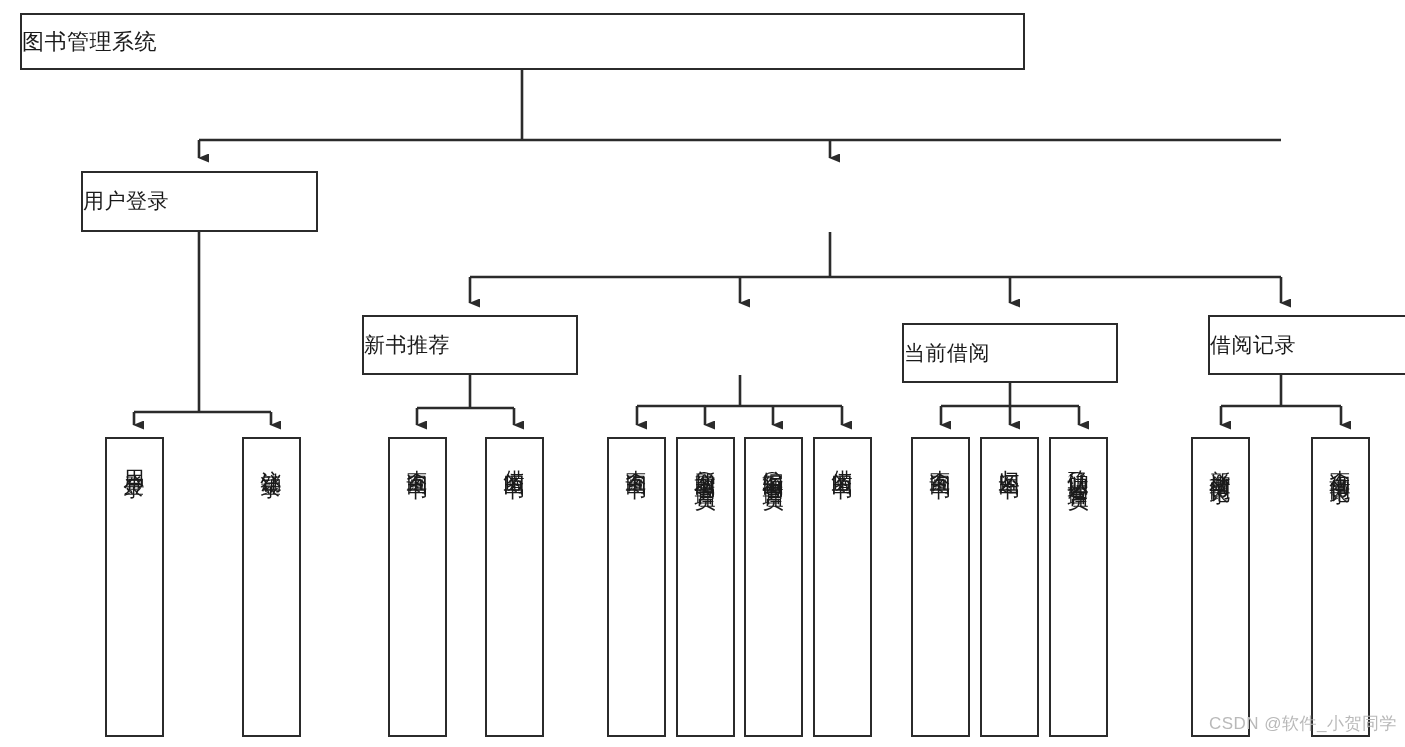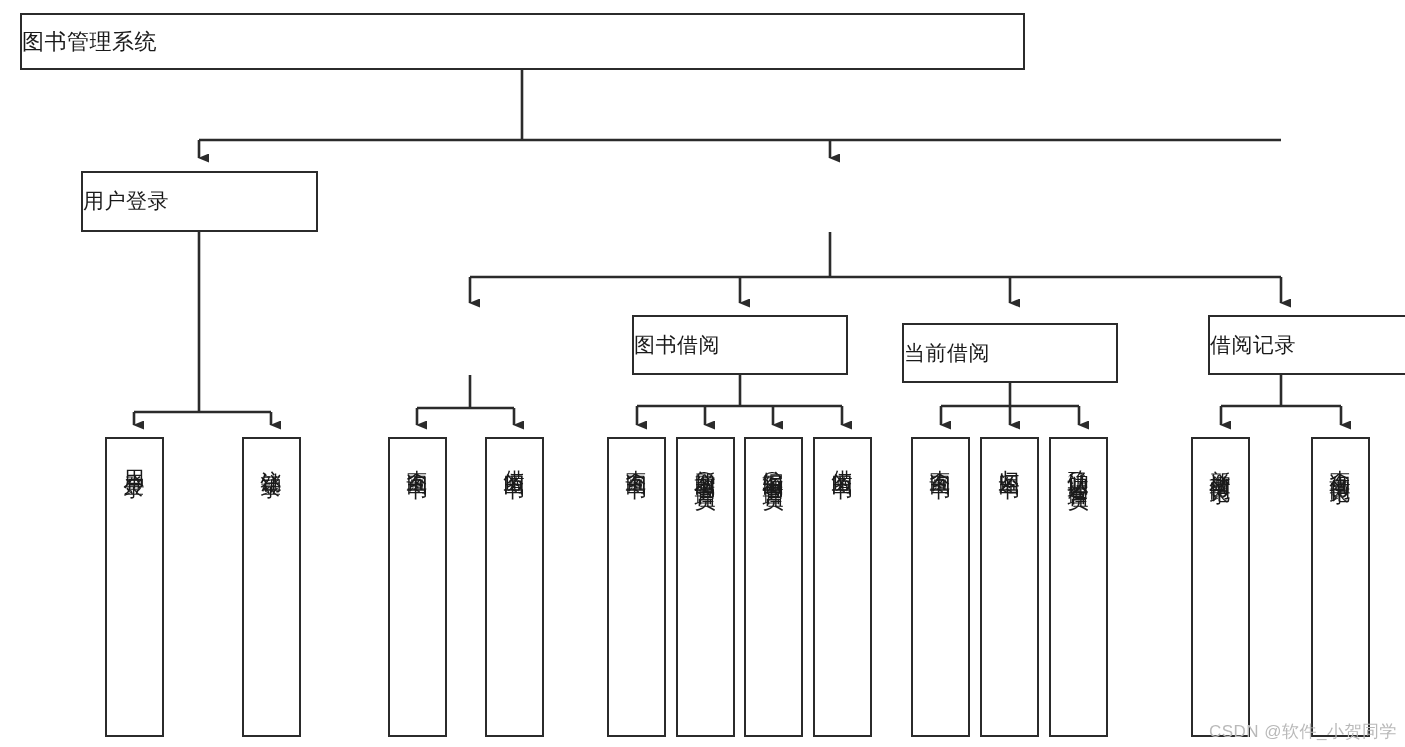--- a/index.html
+++ b/index.html
@@ -59,21 +59,21 @@
     writing-mode: vertical-rl;
     text-orientation: upright;
     font-size: 21px;
     line-height: 1.0;
     letter-spacing: 3px;
     white-space: nowrap;
   }
   .watermark {
     position: absolute;
     right: 8px;
-    bottom: 4px;
+    bottom: 12px;
     font-size: 17px;
     color: #b9b9b9;
     white-space: nowrap;
     letter-spacing: 0.5px;
   }
 </style>
 </head>
 <body>
 
 <div id="canvas">
@@ -130,24 +130,24 @@
 
   <div class="node h root" style="left:20px; top:13px; width:1005px; height:57px;">
     <span class="label">图书管理系统</span>
   </div>
 
   <div class="node h" style="left:81px; top:171px; width:237px; height:61px;">
     <span class="label">用户登录</span>
   </div>
 
 
-
-  <div class="node h" style="left:632px; top:315px; width:216px; height:60px;">
-    <span class="label">图书借阅</span>
-  </div>
+  <div class="node h" style="left:362px; top:315px; width:216px; height:60px;">
+    <span class="label">新书推荐</span>
+  </div>
+
 
   <div class="node h" style="left:902px; top:315px; width:216px; height:60px;margin-top:8px;">
     <span class="label">当前借阅</span>
   </div>
 
   <div class="node h" style="left:1172px; top:315px; width:216px; height:60px;margin-left:36px;">
     <span class="label">借阅记录</span>
   </div>
 
   <div class="node v" style="left:105px; top:437px; width:59px; height:300px;">

